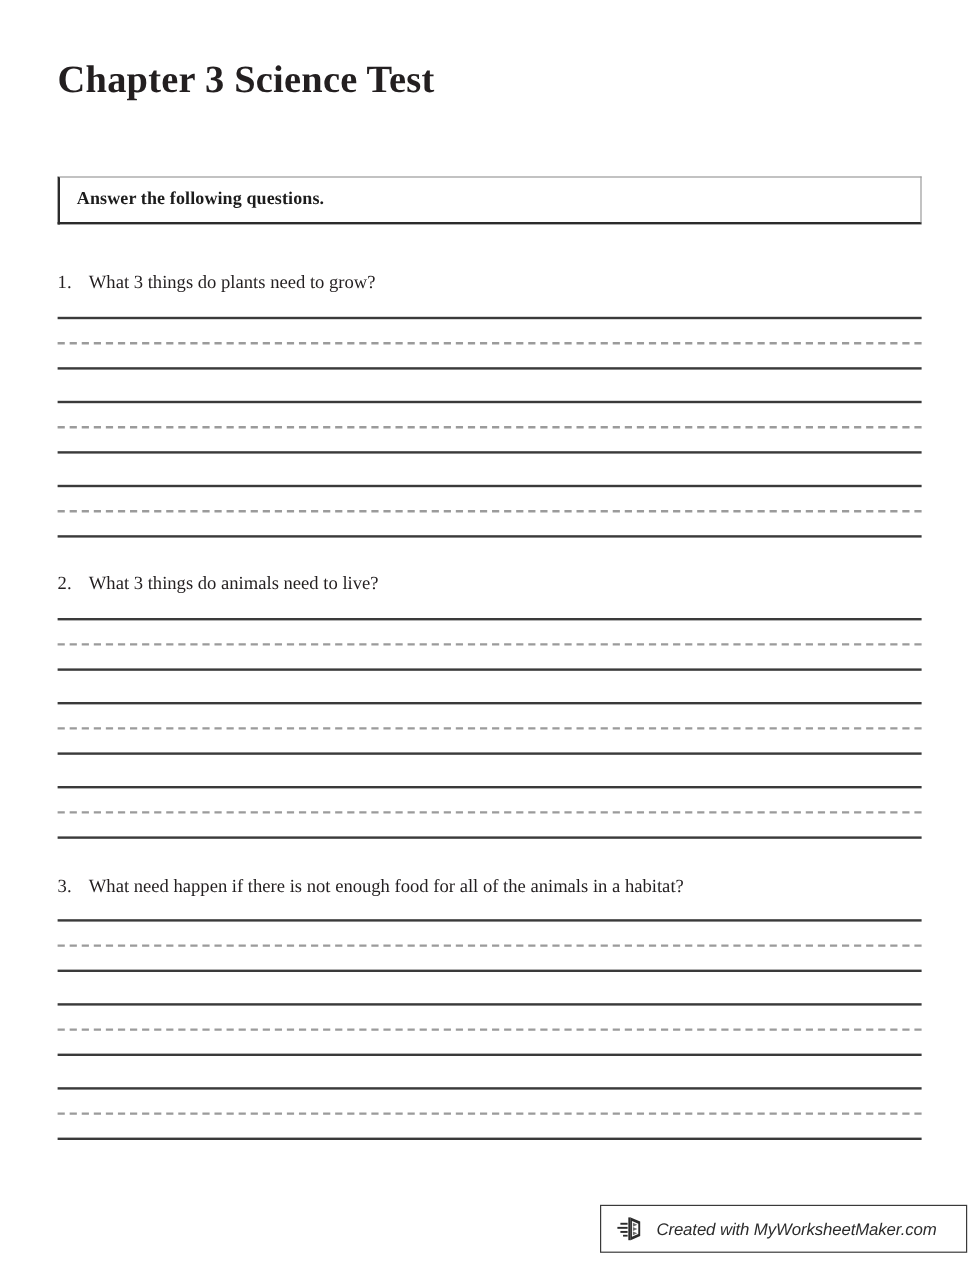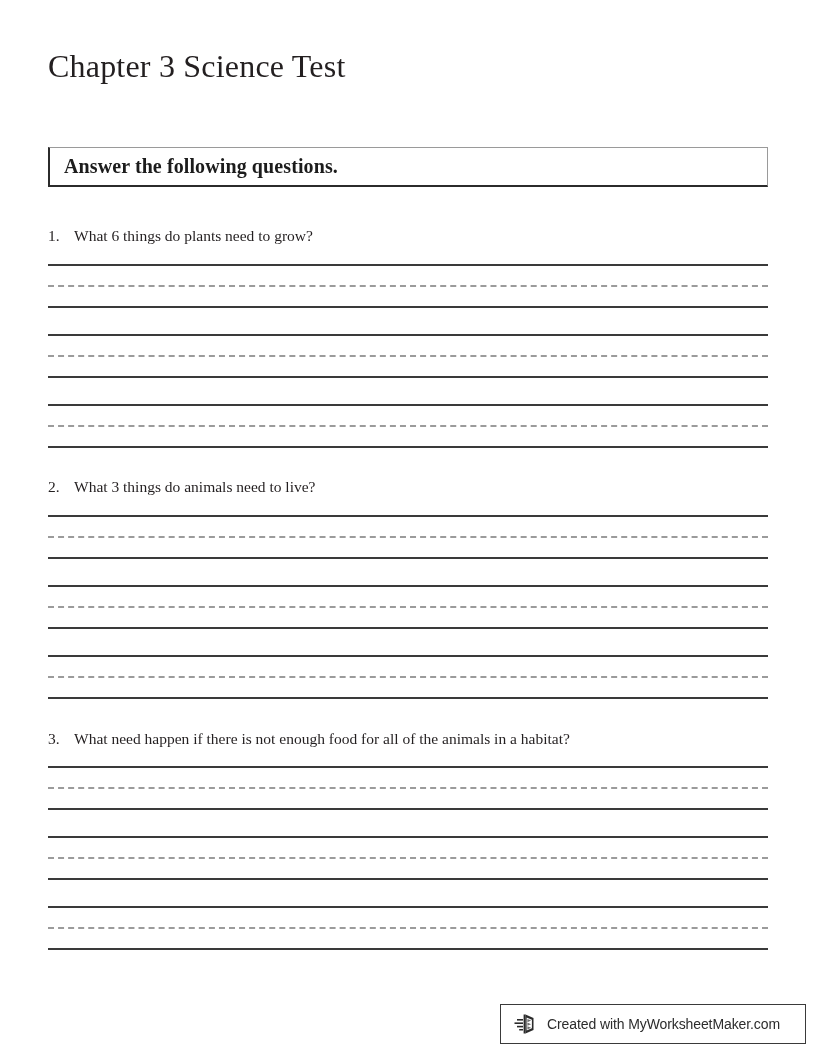--- a/index.html
+++ b/index.html
@@ -23,21 +23,21 @@
     height: 1056px;
   }
 
   
   .title {
     position: absolute;
     left: 48px;
     top: 48px;
     font-family: "Liberation Serif", serif;
     font-size: 32px;
-    font-weight: normal;
+    font-weight: bold;
     letter-spacing: 0.2px;
     color: #231f20;
     white-space: nowrap;
   }
 
   
   .instruction-box {
     position: absolute;
     left: 48px;
     top: 147px;
@@ -47,21 +47,21 @@
     border: 1px solid #9a9a9a;
     border-left: 2px solid #2b2b2b;
     border-bottom: 2px solid #2b2b2b;
     background: #ffffff;
     display: flex;
     align-items: center;
   }
   .instruction-text {
     padding-left: 14px;
     font-family: "Liberation Serif", serif;
-    font-size: 20px;
+    font-size: 15px;
     font-weight: bold;
     color: #1c1c1c;
     letter-spacing: 0.1px;
   }
 
   
   .question {
     position: absolute;
     left: 48px;
     width: 722px;
@@ -121,20 +121,21 @@
     left: 500px;
     top: 1004px;
     width: 306px;
     height: 40px;
     box-sizing: border-box;
     border: 1px solid #3a3a3a;
     background: #ffffff;
     display: flex;
     align-items: center;
     padding-left: 12px;
+    font-style: italic;
   }
   .badge-logo {
     width: 26px;
     height: 24px;
     flex: 0 0 26px;
     display: block;
   }
   .badge-text {
     margin-left: 8px;
     font-family: "Liberation Sans", sans-serif;
@@ -151,21 +152,21 @@
 
   <div class="title">Chapter 3 Science Test</div>
 
   <div class="instruction-box">
     <span class="instruction-text">Answer the following questions.</span>
   </div>
 
   <div class="question" style="top:226px;">
     <div class="q-row">
       <span class="q-num">1.</span>
-      <span class="q-text">What 6 things do plants need to grow?</span>
+      <span class="q-text">What 3 things do plants need to grow?</span>
     </div>
   </div>
   <div class="lines" style="top:264px;">
     <div class="line-group">
       <div class="ln ln-solid top"></div>
       <div class="ln ln-dashed"></div>
       <div class="ln ln-solid bottom"></div>
     </div>
     <div class="line-group">
       <div class="ln ln-solid top"></div>

